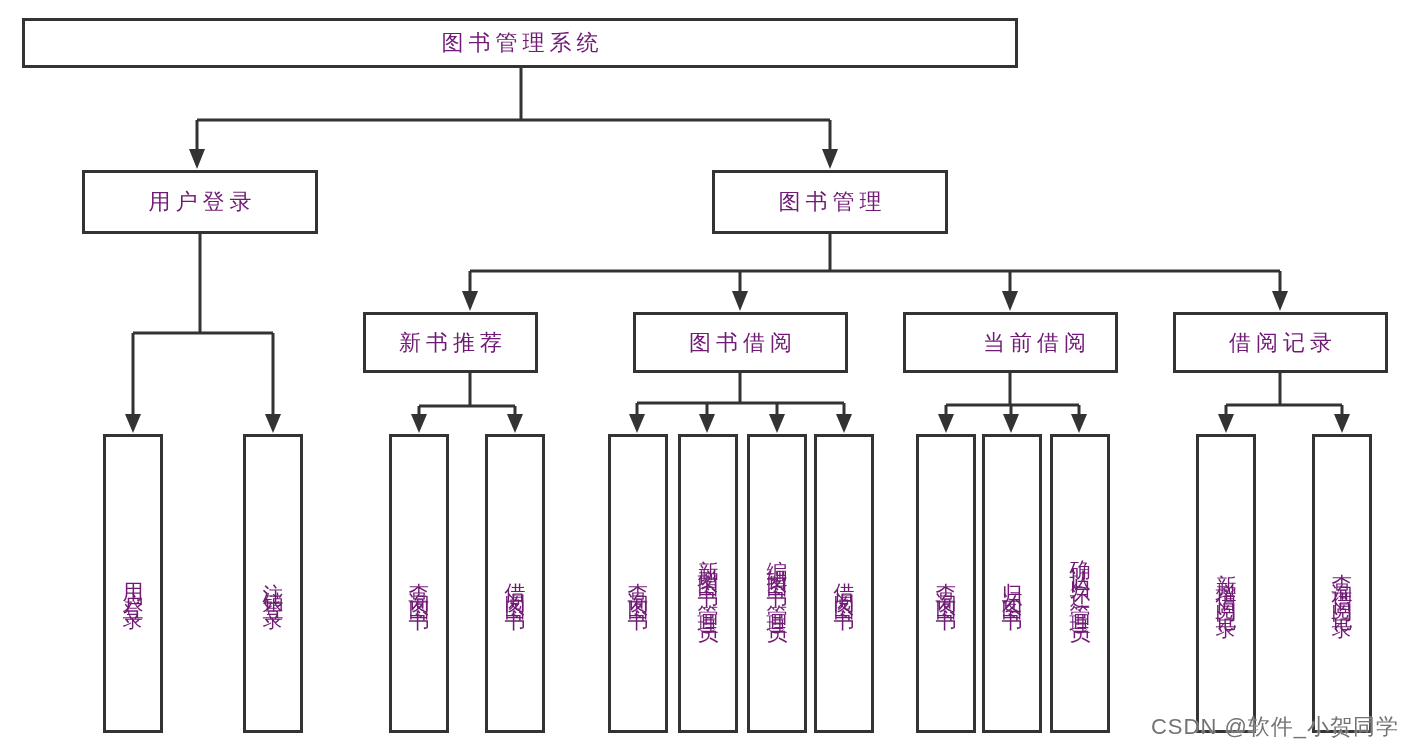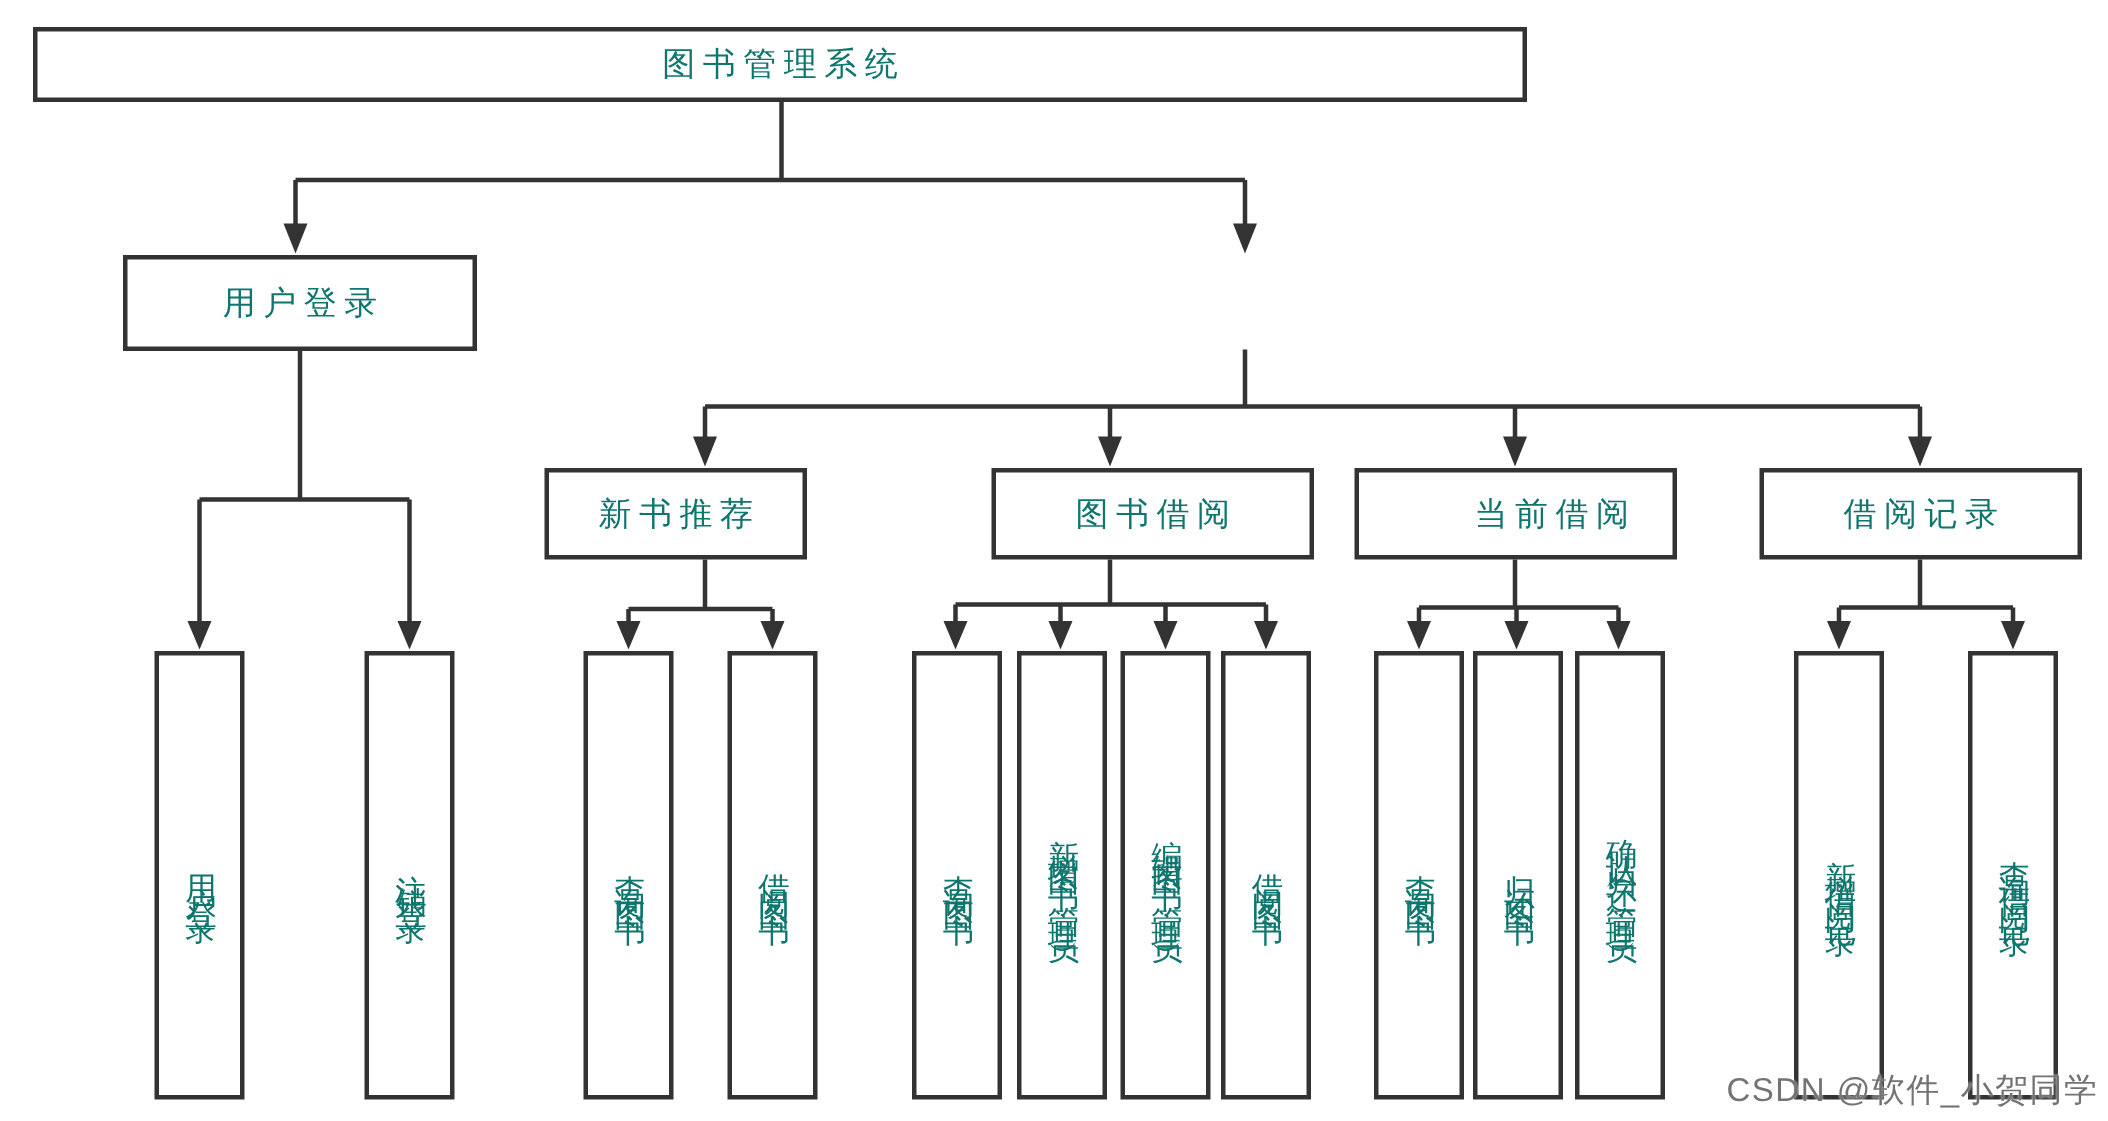--- a/index.html
+++ b/index.html
@@ -30,21 +30,21 @@
   }
   .connectors polygon {
     fill: #333333;
     stroke: none;
   }
   .box {
     position: absolute;
     box-sizing: border-box;
     border: 3px solid #333333;
     background: #ffffff;
-    color: #0f766e;
+    color: #701a75;
     display: flex;
     align-items: center;
     justify-content: center;
     z-index: 2;
     text-align: center;
   }
   .h-box {
     font-size: 22px;
     letter-spacing: 5px;
     text-indent: 5px;
@@ -122,23 +122,24 @@
     <g>
       <path d="M1280 372 V405 M1226 405 H1342 M1226 405 V415 M1342 405 V415"></path>
       <polygon points="1218,414 1234,414 1226,433"></polygon>
       <polygon points="1334,414 1350,414 1342,433"></polygon>
     </g>
   </svg>
 
   <div class="box h-box" style="left:22px; top:18px; width:996px; height:50px;">图书管理系统</div>
 
   <div class="box h-box" style="left:82px; top:170px; width:236px; height:64px;">用户登录</div>
+  <div class="box h-box" style="left:712px; top:170px; width:236px; height:64px;">图书管理</div>
 
   <div class="box h-box" style="left:363px; top:312px; width:175px; height:61px;">新书推荐</div>
-  <div class="box h-box" style="left:661px; top:312px; width:215px; height:61px;">图书借阅</div>
+  <div class="box h-box" style="left:633px; top:312px; width:215px; height:61px;">图书借阅</div>
   <div class="box h-box" style="left:903px; top:312px; width:215px; height:61px;padding-left:48px;">当前借阅</div>
   <div class="box h-box" style="left:1173px; top:312px; width:215px; height:61px;">借阅记录</div>
 
   <div class="box v-box" style="left:103px;">用户登录</div>
   <div class="box v-box" style="left:243px;">注销登录</div>
 
   <div class="box v-box" style="left:389px;">查询图书</div>
   <div class="box v-box" style="left:485px;">借阅图书</div>
 
   <div class="box v-box" style="left:608px;">查询图书</div>

